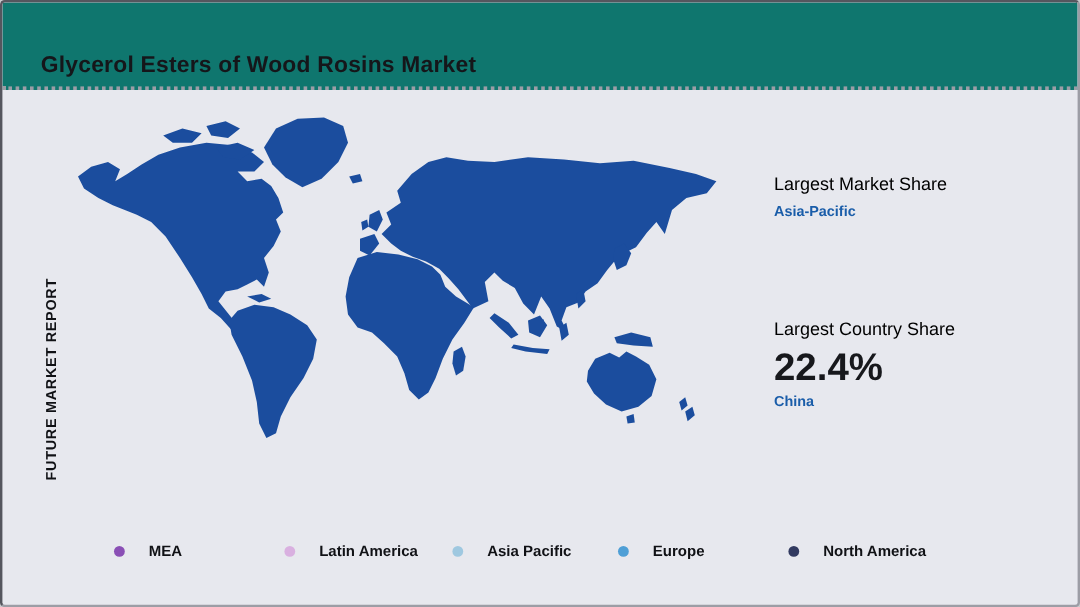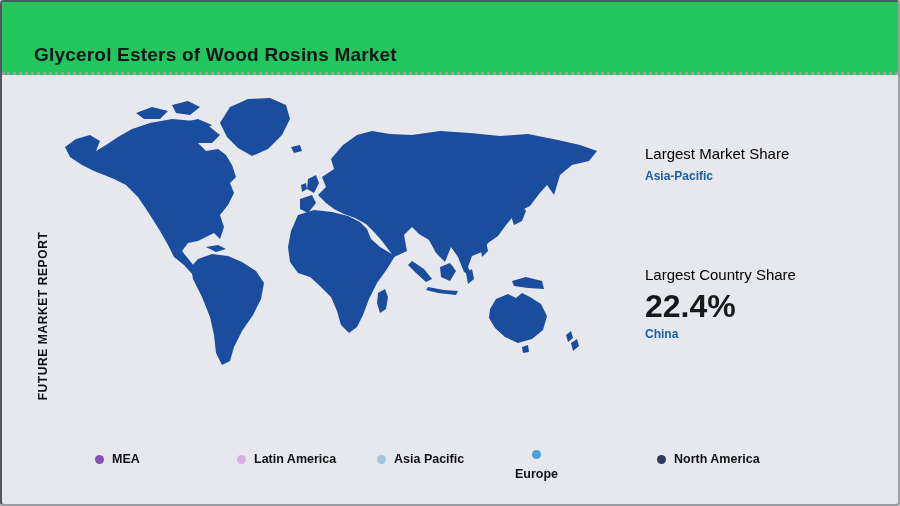--- a/index.html
+++ b/index.html
@@ -12,21 +12,21 @@
     position:relative; width:900px; height:506px; overflow:hidden;
     background:#e7e8ee;
     border-top:2px solid #55565e;
     border-left:2px solid #55565e;
     border-right:2px solid #9c9da5;
     border-bottom:2px solid #9c9da5;
     border-radius:4px;
   }
   .header {
     position:absolute; top:0; left:0; width:100%; height:73px;
-    background:#22c55e;
+    background:#0f766e;
     border-bottom:3px dotted #9b9da6;
   }
   .title {
     position:absolute; top:42px;
     font-size:19px; font-weight:bold; color:#15161a;
     letter-spacing:0.2px; white-space:nowrap;
   }
   .title-left  { left:32px; }
   .title-right { left:468px; }
   .brand-vertical {
@@ -38,25 +38,25 @@
   .map-wrap { position:absolute; left:58px; top:83px; width:580px; height:350px; }
   .map-wrap svg { width:100%; height:100%; display:block; }
   .stats { position:absolute; left:643px; top:143px; width:250px; }
   .stat  { position:absolute; left:0; width:250px; }
   .stat-0 { top:0; }
   .stat-1 { top:121px; }
   .stat-label  { font-size:15px; font-weight:normal; color:#000000; margin-bottom:7px; white-space:nowrap; }
   .stat-value  { font-size:32px; font-weight:bold; color:#17181c; line-height:1.05; }
   .stat-region { font-size:12px; font-weight:bold; color:#1a5da9; margin-top:3px; }
   .legend { position:absolute; left:0; top:448px; width:100%; height:22px; }
-  .legend-item { position:absolute; display:flex; align-items:center; gap:8px; height:18px; }
+  .legend-item { position:absolute; display:flex; align-items:center; gap:20px; height:18px; }
   .legend-item:nth-child(1){ left:93px; }
   .legend-item:nth-child(2){ left:235px; }
   .legend-item:nth-child(3){ left:375px; }
-  .legend-item:nth-child(4){ left:513px;flex-direction:column; }
+  .legend-item:nth-child(4){ left:513px; }
   .legend-item:nth-child(5){ left:655px; }
   .legend-dot { width:9px; height:9px; border-radius:50%; flex:0 0 auto; }
   .legend-label { font-size:12.5px; font-weight:bold; color:#101115; white-space:nowrap; }
 </style>
 </head>
 <body>
 
 <div class="frame">
 
   <div class="header">

